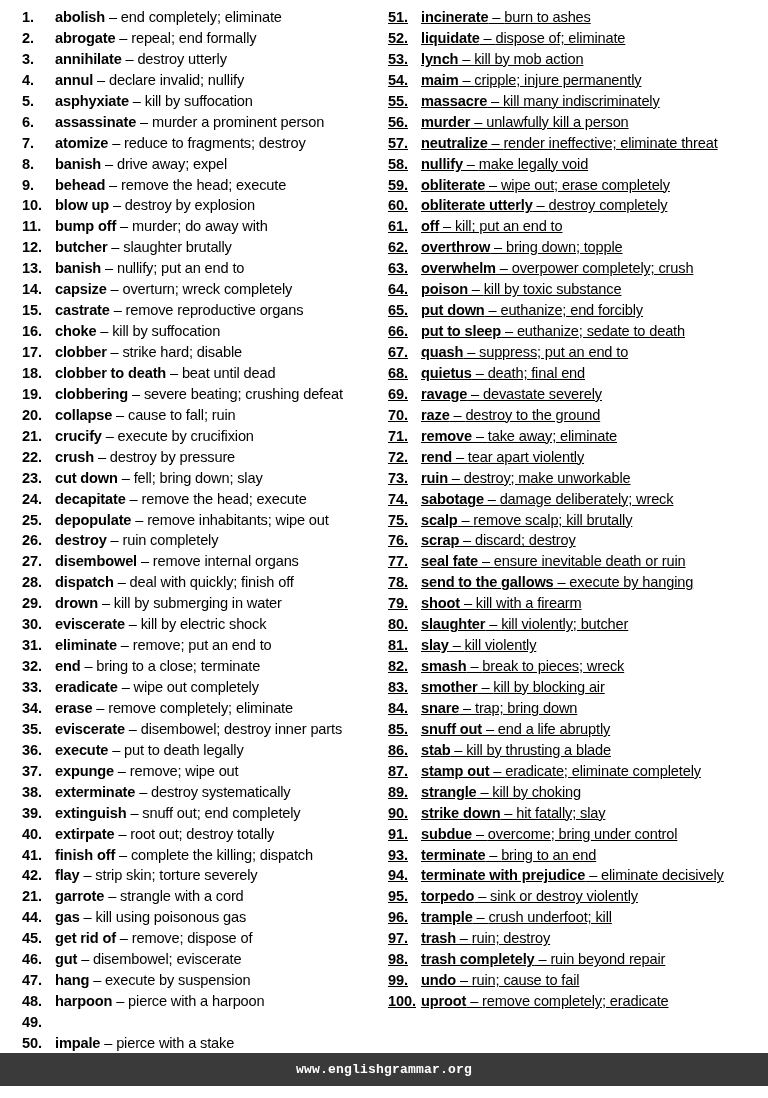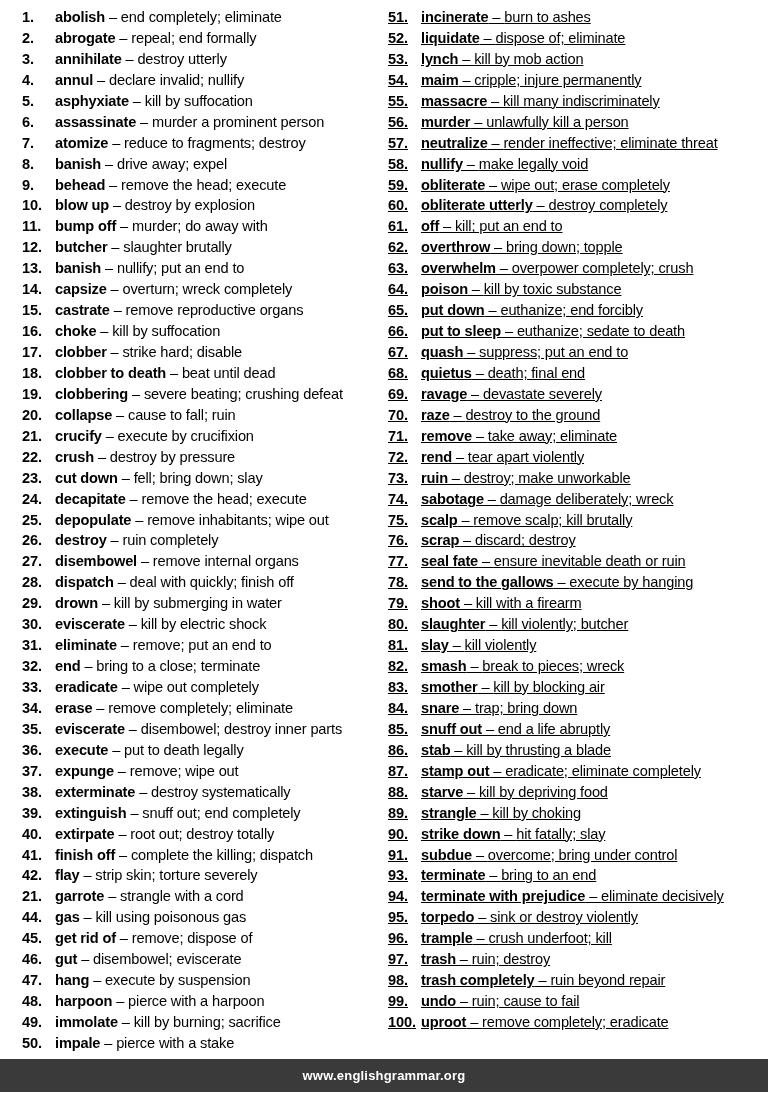--- a/index.html
+++ b/index.html
@@ -69,27 +69,28 @@
   }
   .entry-sep {
     font-weight: normal;
   }
   .entry-def {
     font-weight: normal;
   }
   .footer {
     position: absolute;
     left: 0;
-    bottom: 6px;
+    bottom: 12px;
     width: 768px;
     height: 33px;
     background: #3a3a3a;
     display: flex;
     align-items: center;
     justify-content: center;
+    font-family: Liberation Mono, monospace;
   }
   .footer-text {
     color: #ffffff;
     font-weight: bold;
     font-size: 13px;
     letter-spacing: 0.2px;
   }
 </style>
 </head>
 <body>
@@ -285,21 +286,20 @@
         <div class="entry">
           <span class="entry-number">47.</span>
           <span class="entry-body"><span class="entry-term">hang</span><span class="entry-sep"> – </span><span class="entry-def">execute by suspension</span></span>
         </div>
         <div class="entry">
           <span class="entry-number">48.</span>
           <span class="entry-body"><span class="entry-term">harpoon</span><span class="entry-sep"> – </span><span class="entry-def">pierce with a harpoon</span></span>
         </div>
         <div class="entry">
           <span class="entry-number">49.</span>
-          <span class="entry-body"><span class="entry-term">immolate</span><span class="entry-sep"> – </span><span class="entry-def">kill by burning; sacrifice</span></span>
         </div>
         <div class="entry">
           <span class="entry-number">50.</span>
           <span class="entry-body"><span class="entry-term">impale</span><span class="entry-sep"> – </span><span class="entry-def">pierce with a stake</span></span>
         </div>
       </div>
     <div class="column column-right" id="right-column">
         <div class="entry">
           <span class="entry-number">51.</span>
           <span class="entry-body"><span class="entry-term">incinerate</span><span class="entry-sep"> – </span><span class="entry-def">burn to ashes</span></span>
@@ -440,24 +440,20 @@
           <span class="entry-number">85.</span>
           <span class="entry-body"><span class="entry-term">snuff out</span><span class="entry-sep"> – </span><span class="entry-def">end a life abruptly</span></span>
         </div>
         <div class="entry">
           <span class="entry-number">86.</span>
           <span class="entry-body"><span class="entry-term">stab</span><span class="entry-sep"> – </span><span class="entry-def">kill by thrusting a blade</span></span>
         </div>
         <div class="entry">
           <span class="entry-number">87.</span>
           <span class="entry-body"><span class="entry-term">stamp out</span><span class="entry-sep"> – </span><span class="entry-def">eradicate; eliminate completely</span></span>
-        </div>
-        <div class="entry">
-          <span class="entry-number">88.</span>
-          <span class="entry-body"><span class="entry-term">starve</span><span class="entry-sep"> – </span><span class="entry-def">kill by depriving food</span></span>
         </div>
         <div class="entry">
           <span class="entry-number">89.</span>
           <span class="entry-body"><span class="entry-term">strangle</span><span class="entry-sep"> – </span><span class="entry-def">kill by choking</span></span>
         </div>
         <div class="entry">
           <span class="entry-number">90.</span>
           <span class="entry-body"><span class="entry-term">strike down</span><span class="entry-sep"> – </span><span class="entry-def">hit fatally; slay</span></span>
         </div>
         <div class="entry">

